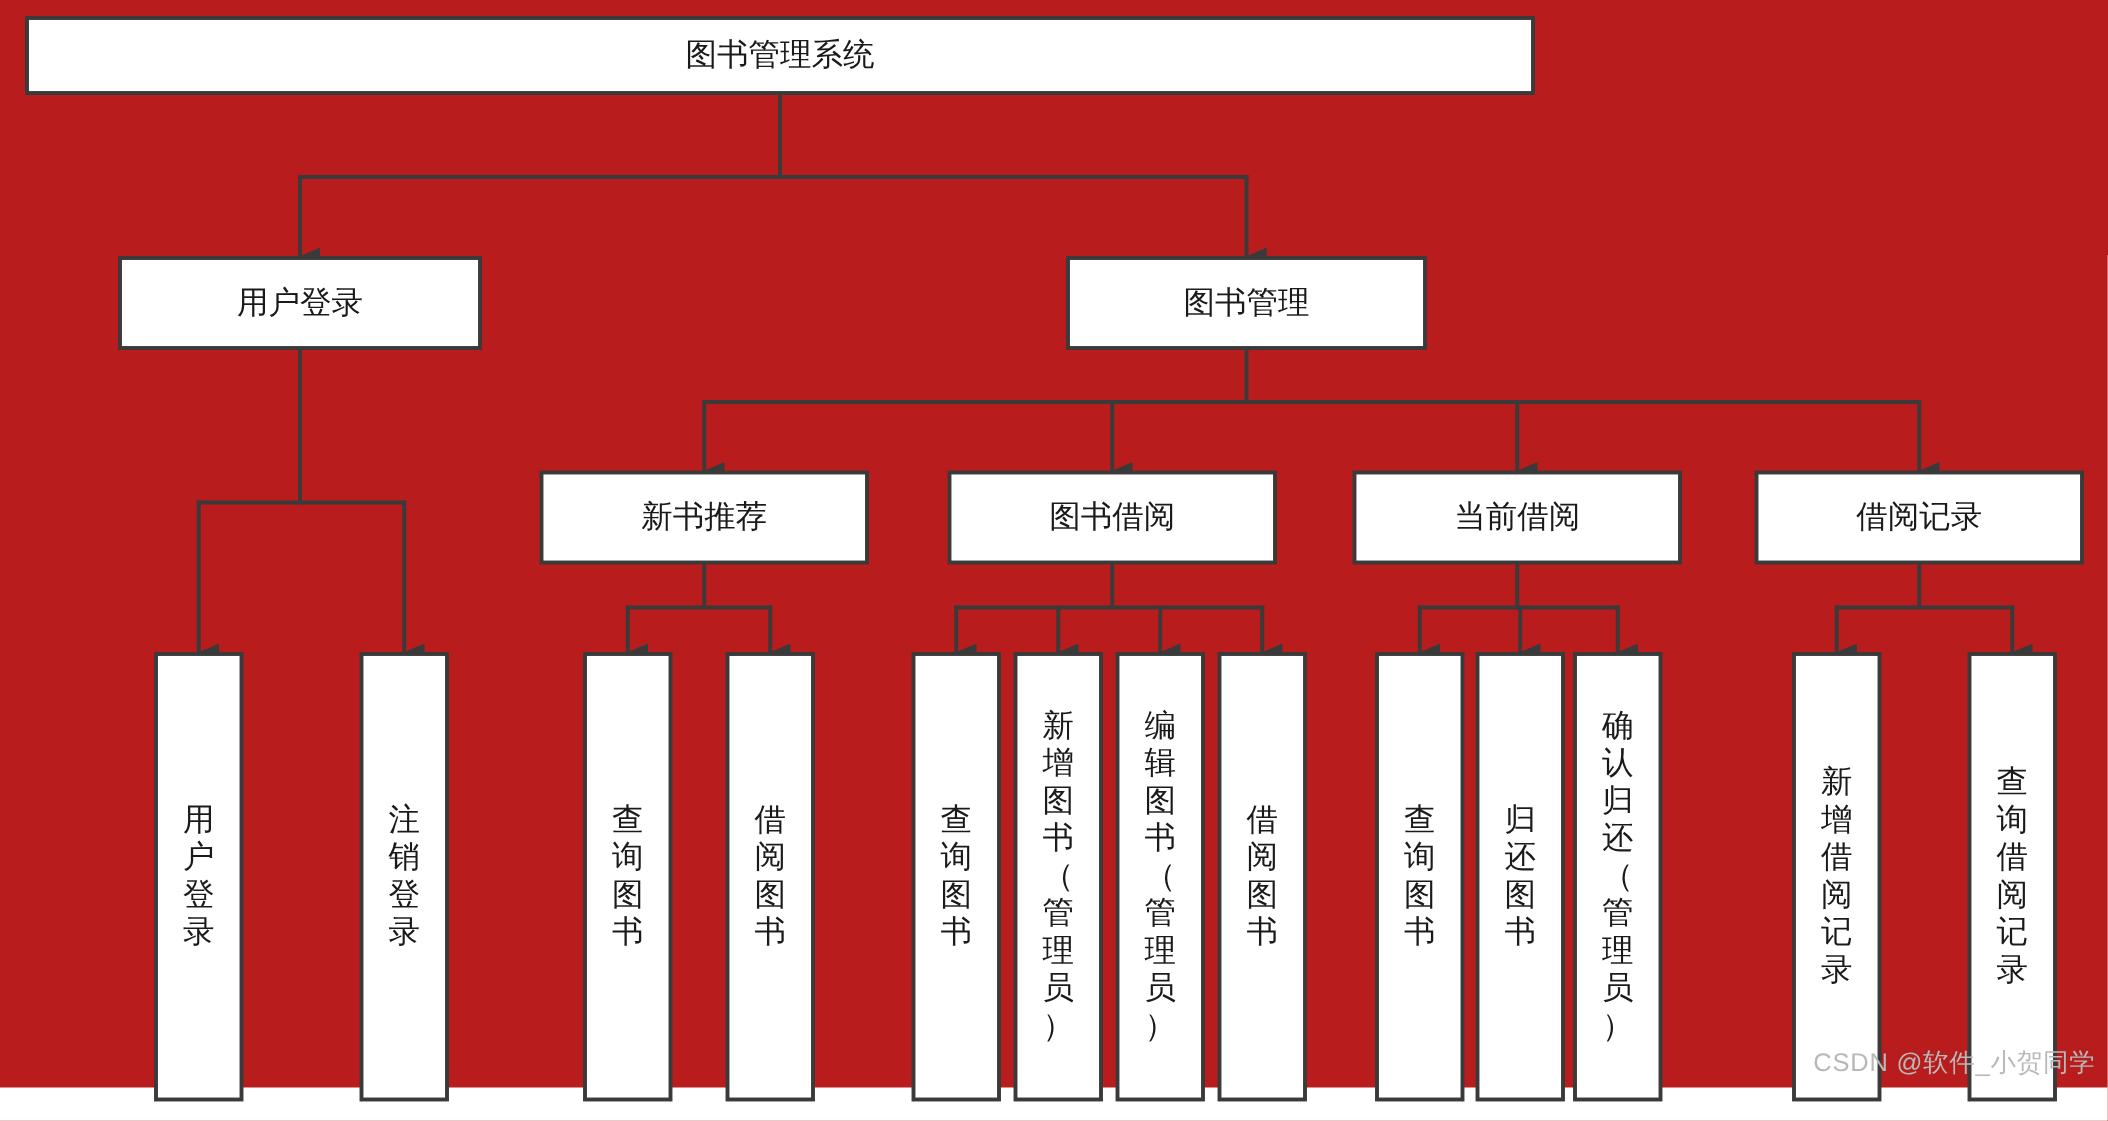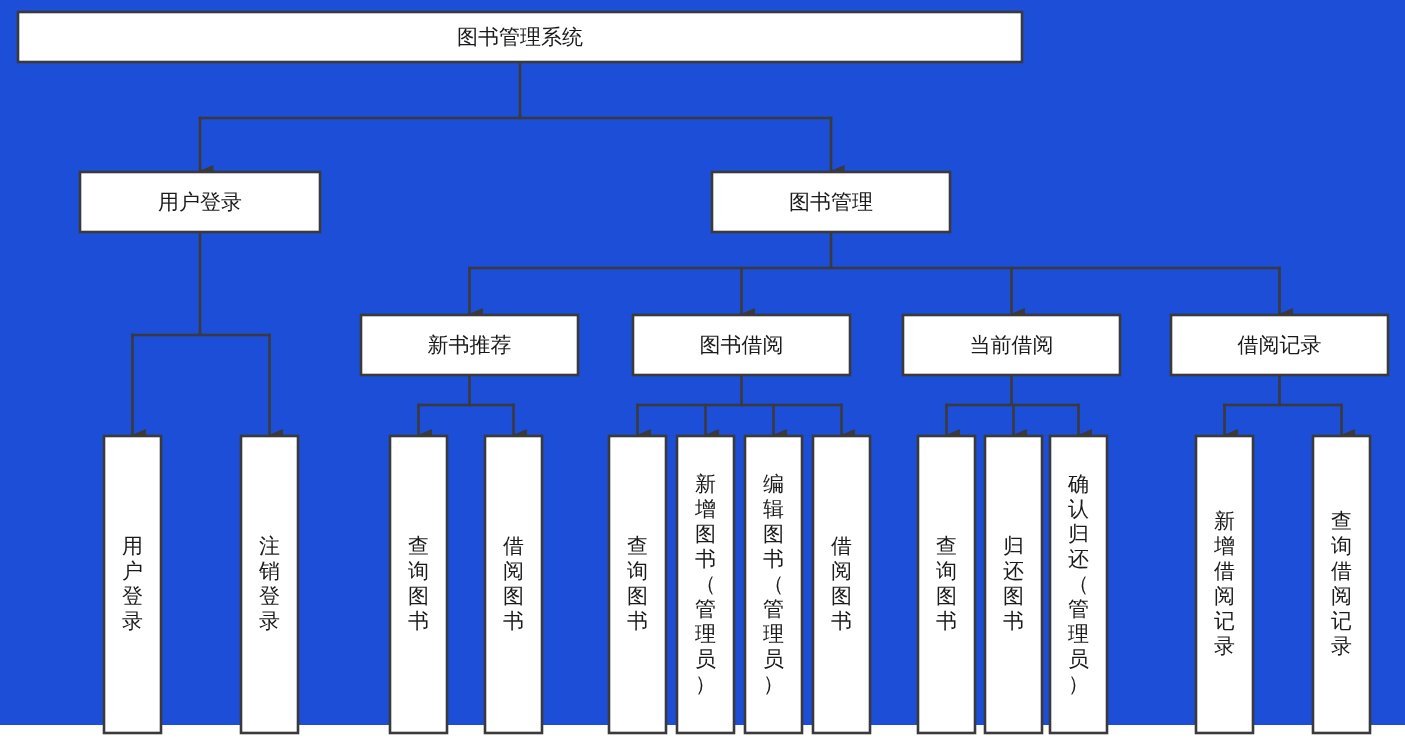--- a/index.html
+++ b/index.html
@@ -10,21 +10,21 @@
   body {
     width: 1405px;
     height: 747px;
     font-family: "Liberation Sans", "DejaVu Sans", sans-serif;
     overflow: hidden;
   }
   #diagram-root {
     position: relative;
     width: 1405px;
     height: 725px;
-    background: #1d4ed8;
+    background: #b91c1c;
   }
   svg#tree-svg {
     position: absolute;
     left: 0;
     top: 0;
     width: 1405px;
     height: 747px;
     display: block;
   }
   .node-box {
@@ -188,13 +188,14 @@
         <g>
           <rect x="1196" y="436" width="57" height="297" class="node-box"></rect>
           <text x="1224.5" class="node-label-v" y="528"><tspan x="1224.5" dy="0">新</tspan><tspan x="1224.5" dy="25">增</tspan><tspan x="1224.5" dy="25">借</tspan><tspan x="1224.5" dy="25">阅</tspan><tspan x="1224.5" dy="25">记</tspan><tspan x="1224.5" dy="25">录</tspan></text>
         </g>
         <g>
           <rect x="1313" y="436" width="57" height="297" class="node-box"></rect>
           <text x="1341.5" class="node-label-v" y="528"><tspan x="1341.5" dy="0">查</tspan><tspan x="1341.5" dy="25">询</tspan><tspan x="1341.5" dy="25">借</tspan><tspan x="1341.5" dy="25">阅</tspan><tspan x="1341.5" dy="25">记</tspan><tspan x="1341.5" dy="25">录</tspan></text>
         </g>
       </g>
   </svg>
+  <div class="watermark">CSDN @软件_小贺同学</div>
 </div>
 
 </body></html>

